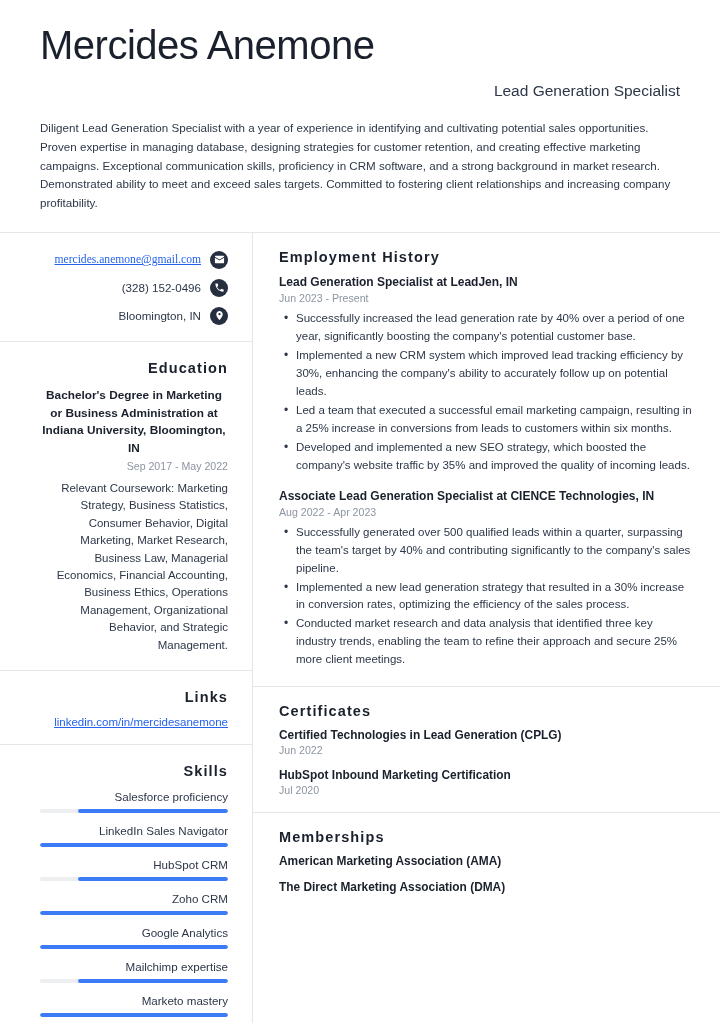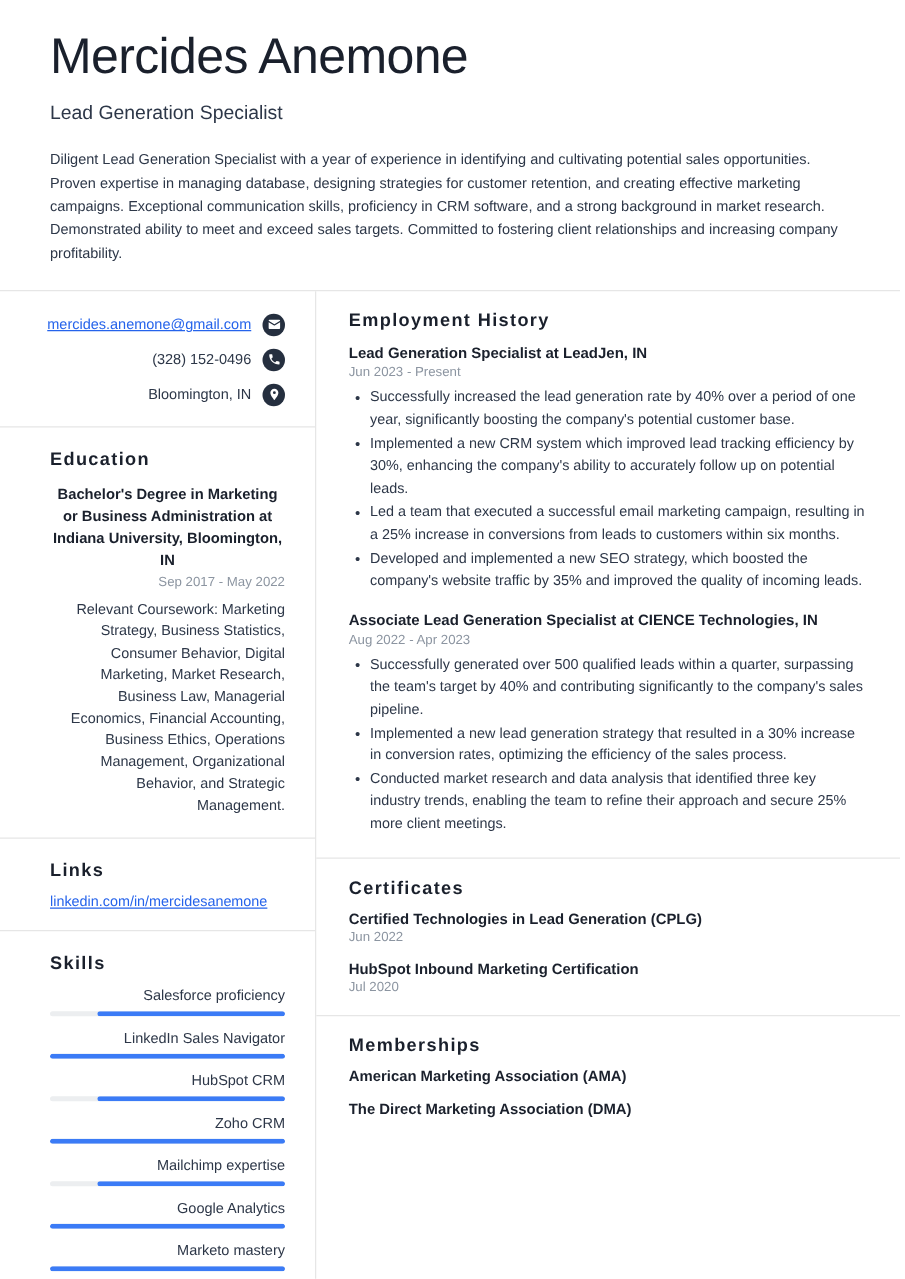--- a/index.html
+++ b/index.html
@@ -22,20 +22,21 @@
     font-weight: 400;
     letter-spacing: -0.5px;
     color: #1a202c;
     line-height: 1.15;
   }
   .job-title {
     font-size: 15.5px;
     font-weight: 400;
     color: #2d3748;
     margin-top: 14px;
+    text-align: right;
   }
   .summary {
     margin-top: 19px;
     font-size: 11.6px;
     line-height: 1.62;
     color: #2d3748;
     width: 648px;
     text-align: left;
   }
 
@@ -73,38 +74,40 @@
   }
   .contact-row:last-child { margin-bottom: 0; }
   .contact-text {
     font-size: 11.6px;
     color: #2d3748;
     text-align: right;
   }
   .contact-text.link {
     color: #2563eb;
     text-decoration: underline;
+    font-family: Liberation Serif, serif;
   }
   .ci {
     width: 18px; height: 18px;
     flex: 0 0 18px;
     border-radius: 50%;
     background: #252f3f;
     display: flex;
     align-items: center;
     justify-content: center;
   }
   .ci svg { display: block; }
 
   
   .sec-title-left {
     font-size: 14.5px;
     font-weight: 700;
     letter-spacing: 1.1px;
     color: #1a202c;
+    text-align: right;
     margin-bottom: 11px;
   }
   .sec-title-right {
     font-size: 14.5px;
     font-weight: 700;
     letter-spacing: 1.1px;
     color: #1a202c;
     margin-bottom: 9px;
   }
 
@@ -127,21 +130,21 @@
     color: #2d3748;
     text-align: right;
     line-height: 1.52;
     margin-top: 8px;
   }
 
   
   .link-item {
     font-size: 11.5px;
     color: #2563eb;
-    text-align: left;
+    text-align: right;
     display: block;
   }
 
   
   .skill { margin-bottom: 11px; }
   .skill:last-child { margin-bottom: 2px; }
   .skill-name {
     font-size: 11.6px;
     color: #2d3748;
     text-align: right;
@@ -290,30 +293,30 @@
         </div>
 
         <div class="skill">
           <div class="skill-name">Zoho CRM</div>
           <div class="skill-track" style="background: rgb(236, 238, 240);">
             <div class="skill-fill" style="width: 100%; background: rgb(59, 123, 246);"></div>
           </div>
         </div>
 
         <div class="skill">
+          <div class="skill-name">Google Analytics</div>
+          <div class="skill-track" style="background: rgb(236, 238, 240);">
+            <div class="skill-fill" style="width: 100%; background: rgb(59, 123, 246);"></div>
+          </div>
+        </div>
+
+        <div class="skill">
           <div class="skill-name">Mailchimp expertise</div>
           <div class="skill-track" style="background: rgb(236, 238, 240);">
             <div class="skill-fill" style="width: 80%; background: rgb(59, 123, 246);"></div>
-          </div>
-        </div>
-
-        <div class="skill">
-          <div class="skill-name">Google Analytics</div>
-          <div class="skill-track" style="background: rgb(236, 238, 240);">
-            <div class="skill-fill" style="width: 100%; background: rgb(59, 123, 246);"></div>
           </div>
         </div>
 
         <div class="skill">
           <div class="skill-name">Marketo mastery</div>
           <div class="skill-track" style="background: rgb(236, 238, 240);">
             <div class="skill-fill" style="width: 100%; background: rgb(59, 123, 246);"></div>
           </div>
         </div>
       </div>

